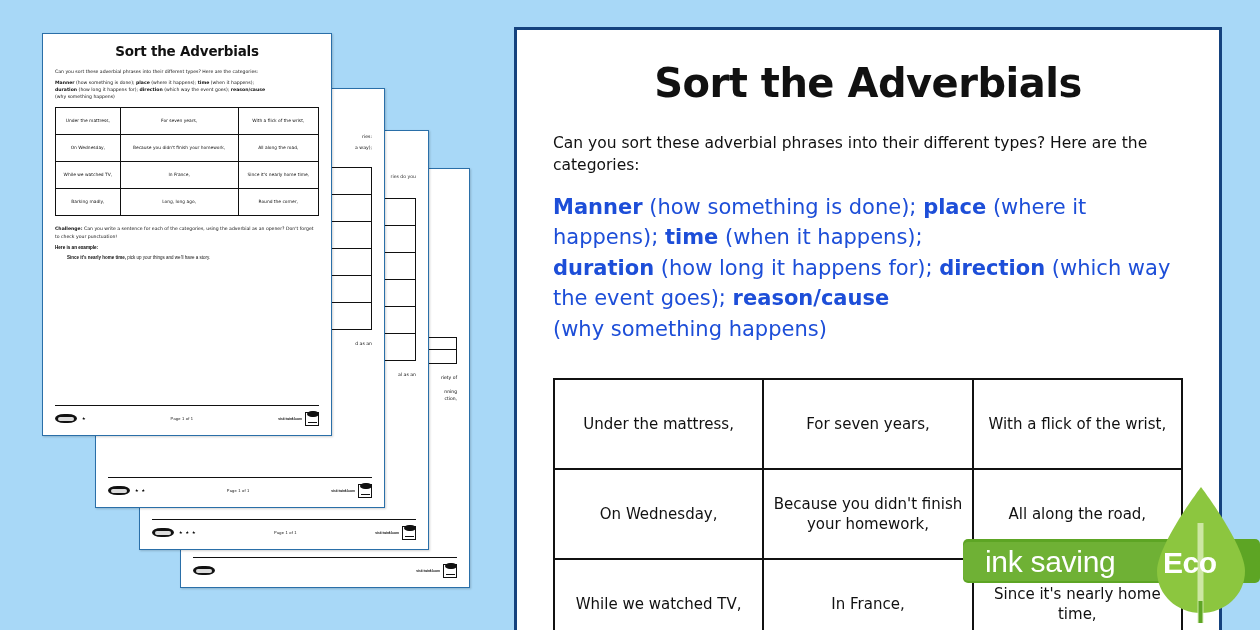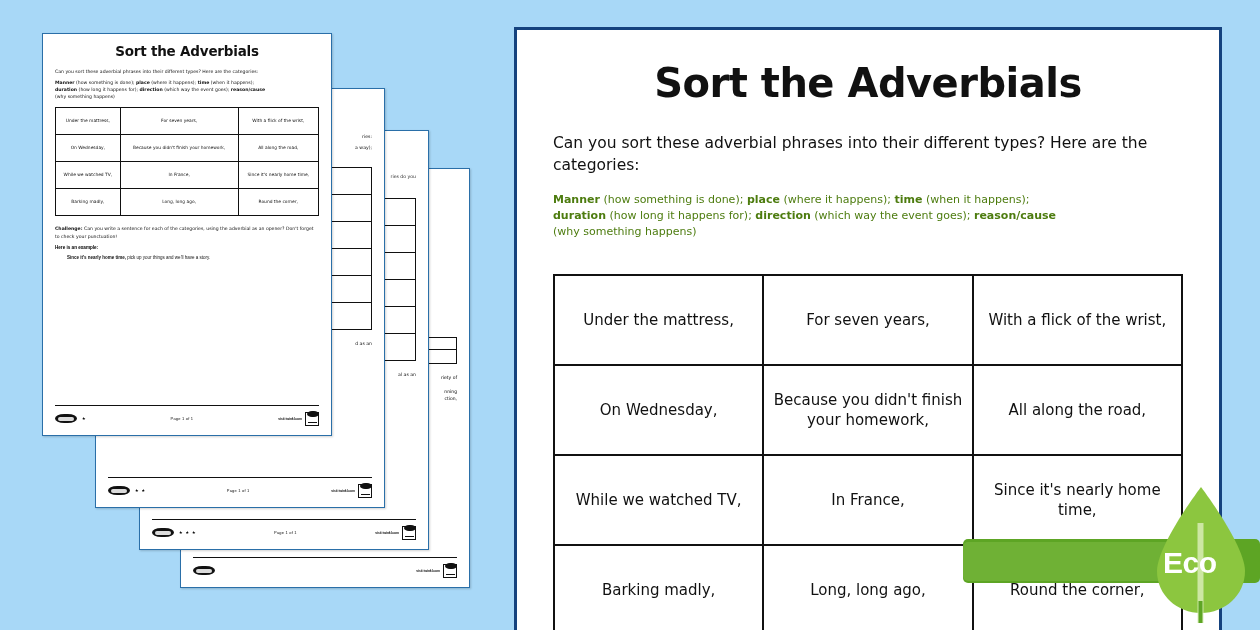--- a/index.html
+++ b/index.html
@@ -247,23 +247,23 @@
 
   .main-intro {
     font-family: "DejaVu Sans", sans-serif;
     font-size: 15.5px;
     line-height: 1.42;
     color: #111;
     margin-bottom: 16px;
   }
   .main-cats {
     font-family: "DejaVu Sans", sans-serif;
-    font-size: 11px;
+    font-size: 21px;
     line-height: 1.45;
-    color: #4d7c0f;
+    color: #1d4ed8;
   }
   .main-cats b { font-weight: bold; }
 
   .main-table {
     width: 100%;
     border-collapse: collapse;
     margin-top: 34px;
     table-layout: fixed;
   }
   .main-table td {
@@ -529,20 +529,21 @@
         <td>Round the corner,</td>
       </tr>
     </tbody>
       </table>
   </div>
 </div>
 
 <div class="eco-badge">
   <div class="eco-bar"></div>
   <div class="eco-bar-inner"></div>
+  <div class="eco-text">ink saving</div>
   <div class="eco-leaf-wrap">
     <svg width="104" height="140" viewBox="0 0 104 140" xmlns="http://www.w3.org/2000/svg">
       <path d="M52 4 C52 4, 96 62, 96 88 C96 112, 76 130, 52 130 C28 130, 8 112, 8 88 C8 62, 52 4, 52 4 Z" fill="#8cc63f"></path>
       <rect x="48.5" y="40" width="6" height="100" fill="#d8ecb5" opacity="0.85"></rect>
       <rect x="49.5" y="118" width="4" height="22" fill="#5da524"></rect>
     </svg>
   </div>
   <div class="eco-leaf-label">Eco</div>
 </div>
 

